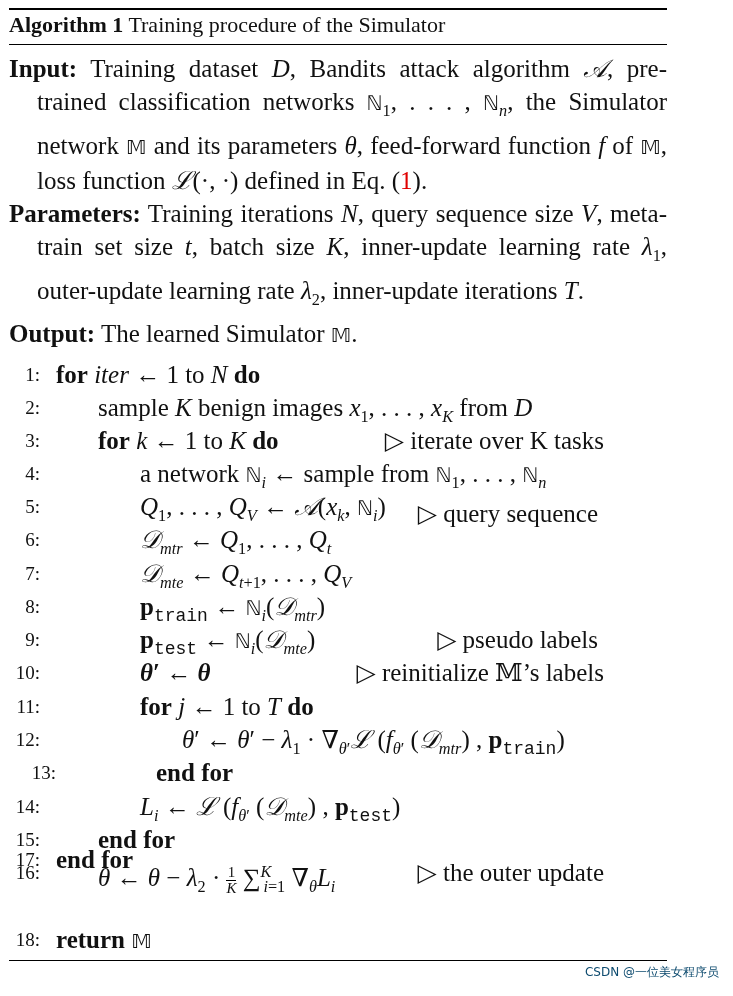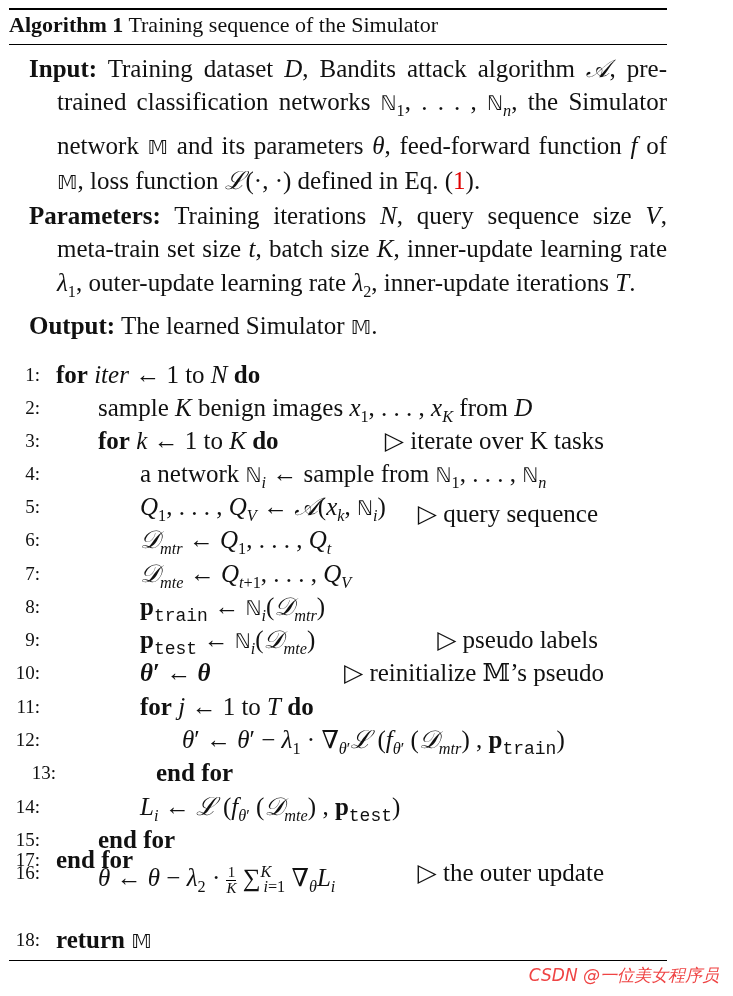--- a/index.html
+++ b/index.html
@@ -6,39 +6,39 @@
   body{width:733px;height:996px;position:relative;overflow:hidden;font-family:"Liberation Serif","DejaVu Serif",serif;color:#111;}
   .rule{position:absolute;left:9px;width:658px;background:#000;}
   .r-top{top:8px;height:2px;}
   .r-mid{top:44px;height:1px;}
   .r-bot{top:960px;height:1px;}
   .title{position:absolute;left:9px;top:12px;font-size:22px;white-space:nowrap;}
   .title b{font-weight:bold;}
   .block{position:absolute;left:9px;width:658px;font-size:25px;line-height:33.3px;}
   .para{text-align:justify;}
   .para .lbl{font-weight:bold;}
-  .hang{padding-left:28px;text-indent:-28px;margin-left:20px;}
+  .hang{padding-left:28px;text-indent:-28px;}
   .line{position:absolute;left:0;width:670px;font-size:25px;height:33px;line-height:33px;white-space:nowrap;}
   .ln{position:absolute;width:40px;text-align:right;font-size:19px;}
   .code{position:absolute;}
   .cmt{position:absolute;right:66px;}
   i{font-style:italic;}
   .kw{font-weight:bold;}
   .red{color:#e00000;}
   .bb{font-family:"DejaVu Sans",sans-serif;font-size:20px;font-weight:normal;}
   .tt{font-family:"Liberation Mono","DejaVu Sans Mono",monospace;font-size:18px;}
   sub{font-size:65%;}
   sup{font-size:65%;}
-  .wm{position:absolute;right:14px;top:964px;font-family:"DejaVu Sans",sans-serif;font-size:17px;color:#ef4444;font-style:italic;}
+  .wm{position:absolute;right:14px;top:964px;font-family:"DejaVu Sans",sans-serif;font-size:12px;color:#0c4a6e;}
 </style>
 </head>
 <body>
 
 <div class="rule r-top"></div>
-<div class="title"><b>Algorithm 1</b> <span>Training sequence of the Simulator</span></div>
+<div class="title"><b>Algorithm 1</b> <span>Training procedure of the Simulator</span></div>
 <div class="rule r-mid"></div>
 
 <div class="block" style="top:52px;">
   <div class="para hang"><span class="lbl">Input:</span> Training dataset <i>D</i>, Bandits attack algorithm <i>𝒜</i>, pre-trained classification networks <span class="bb">ℕ</span><sub>1</sub>, . . . , <span class="bb">ℕ</span><sub><i>n</i></sub>, the Simulator network <span class="bb">𝕄</span> and its parameters <i>θ</i>, feed-forward function <i>f</i> of <span class="bb">𝕄</span>, loss function <i>ℒ</i>(·, ·) defined in Eq. (<span class="red">1</span>).</div>
   <div class="para hang"><span class="lbl">Parameters:</span> Training iterations <i>N</i>, query sequence size <i>V</i>, meta-train set size <i>t</i>, batch size <i>K</i>, inner-update learning rate <i>λ</i><sub>1</sub>, outer-update learning rate <i>λ</i><sub>2</sub>, inner-update iterations <i>T</i>.</div>
   <div class="para hang"><span class="lbl">Output:</span> The learned Simulator <span class="bb">𝕄</span>.</div>
 </div>
 
 <div>
   <div class="line" style="top:358px;">
@@ -76,21 +76,21 @@
       <span class="code" style="left:140px;"><b>p</b><sub class="tt">train</sub> ← <span class="bb">ℕ</span><sub><i>i</i></sub>(<i>𝒟</i><sub><i>mtr</i></sub>)</span>
     </div>
   <div class="line" style="top:623px;">
       <span class="ln">9:</span>
       <span class="code" style="left:140px;"><b>p</b><sub class="tt">test</sub> ← <span class="bb">ℕ</span><sub><i>i</i></sub>(<i>𝒟</i><sub><i>mte</i></sub>)</span>
       <span class="cmt" style="right:72px;">▷ pseudo labels</span>
     </div>
   <div class="line" style="top:656px;">
       <span class="ln">10:</span>
       <span class="code" style="left:140px;font-weight:bold;"><i>θ</i>′ ← <i>θ</i></span>
-      <span class="cmt">▷ reinitialize 𝕄’s pseudo</span>
+      <span class="cmt">▷ reinitialize 𝕄’s labels</span>
     </div>
   <div class="line" style="top:690px;">
       <span class="ln">11:</span>
       <span class="code" style="left:140px;"><span class="kw">for</span> <i>j</i> ← 1 to <i>T</i> <span class="kw">do</span></span>
     </div>
   <div class="line" style="top:723px;">
       <span class="ln">12:</span>
       <span class="code" style="left:182px;"><i>θ</i>′ ← <i>θ</i>′ − <i>λ</i><sub>1</sub> · ∇<sub><i>θ</i>′</sub><i>ℒ</i> (<i>f</i><sub><i>θ</i>′</sub> (<i>𝒟</i><sub><i>mtr</i></sub>) , <b>p</b><sub class="tt">train</sub>)</span>
     </div>
   <div class="line" style="top:756px;margin-left:16px;">

